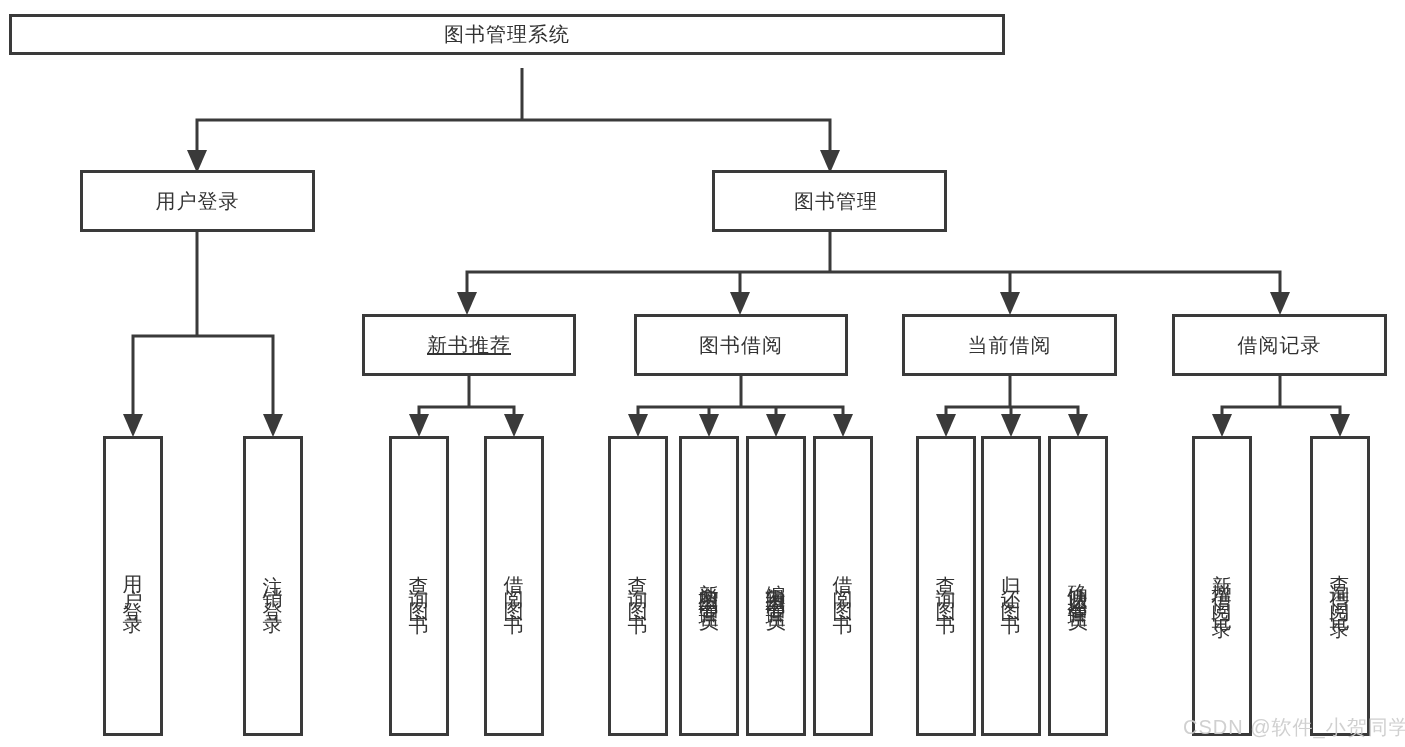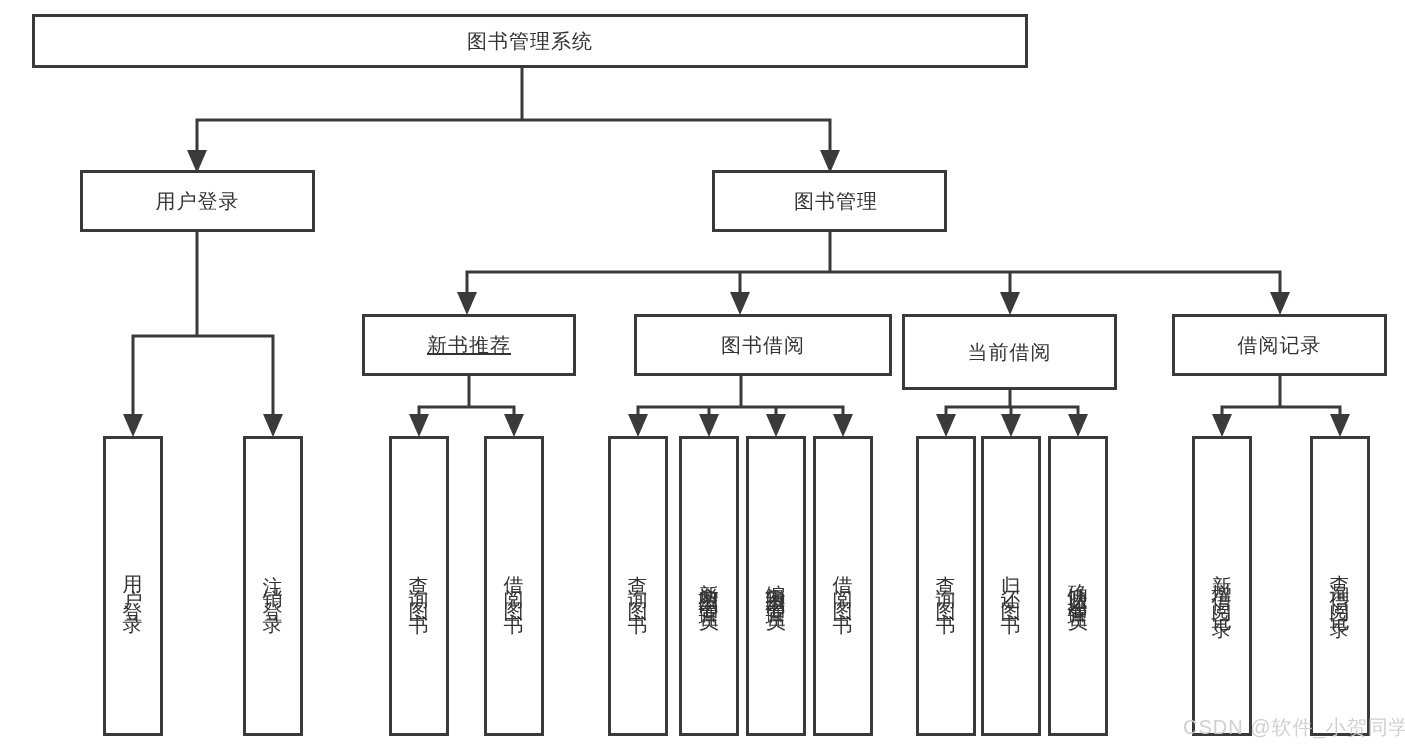--- a/index.html
+++ b/index.html
@@ -95,28 +95,28 @@
       <polygon points="766,414 786,414 776,437"></polygon>
       <polygon points="833,414 853,414 843,437"></polygon>
       <polygon points="936,414 956,414 946,437"></polygon>
       <polygon points="1001,414 1021,414 1011,437"></polygon>
       <polygon points="1068,414 1088,414 1078,437"></polygon>
       <polygon points="1212,414 1232,414 1222,437"></polygon>
       <polygon points="1330,414 1350,414 1340,437"></polygon>
     </g>
   </svg>
 
-  <div class="node" style="left:32px; top:14px; width:996px; height:54px;text-align:right;">图书管理系统</div>
+  <div class="node" style="left:9px; top:14px; width:996px; height:41px;text-align:right;">图书管理系统</div>
 
   <div class="node" style="left:80px; top:170px; width:235px; height:62px;">用户登录</div>
   <div class="node" style="left:712px; top:170px; width:235px; height:62px;padding-left:13px;">图书管理</div>
 
   <div class="node" style="left:362px; top:314px; width:214px; height:62px;text-decoration:underline;">新书推荐</div>
-  <div class="node" style="left:634px; top:314px; width:258px; height:62px;">图书借阅</div>
-  <div class="node" style="left:902px; top:314px; width:215px; height:76px;">当前借阅</div>
+  <div class="node" style="left:634px; top:314px; width:214px; height:62px;">图书借阅</div>
+  <div class="node" style="left:902px; top:314px; width:215px; height:62px;">当前借阅</div>
   <div class="node" style="left:1172px; top:314px; width:215px; height:62px;">借阅记录</div>
 
   <div class="node leaf" style="left:103px; top:436px; width:60px; height:300px;">
     <span class="v" style="letter-spacing: 13px;">用户登录</span>
   </div>
   <div class="node leaf" style="left:243px; top:436px; width:60px; height:300px;">
     <span class="v" style="letter-spacing: 13px;">注销登录</span>
   </div>
 
   <div class="node leaf" style="left:389px; top:436px; width:60px; height:300px;">

